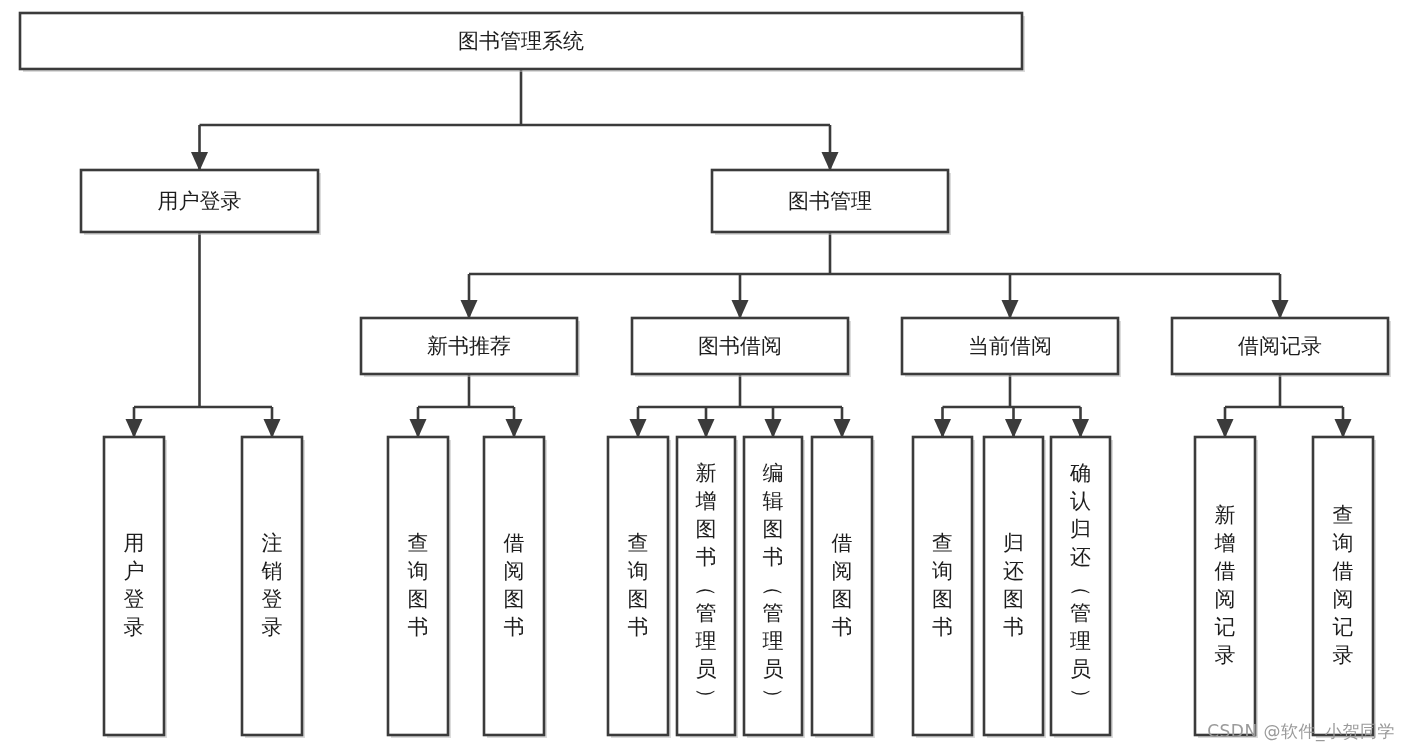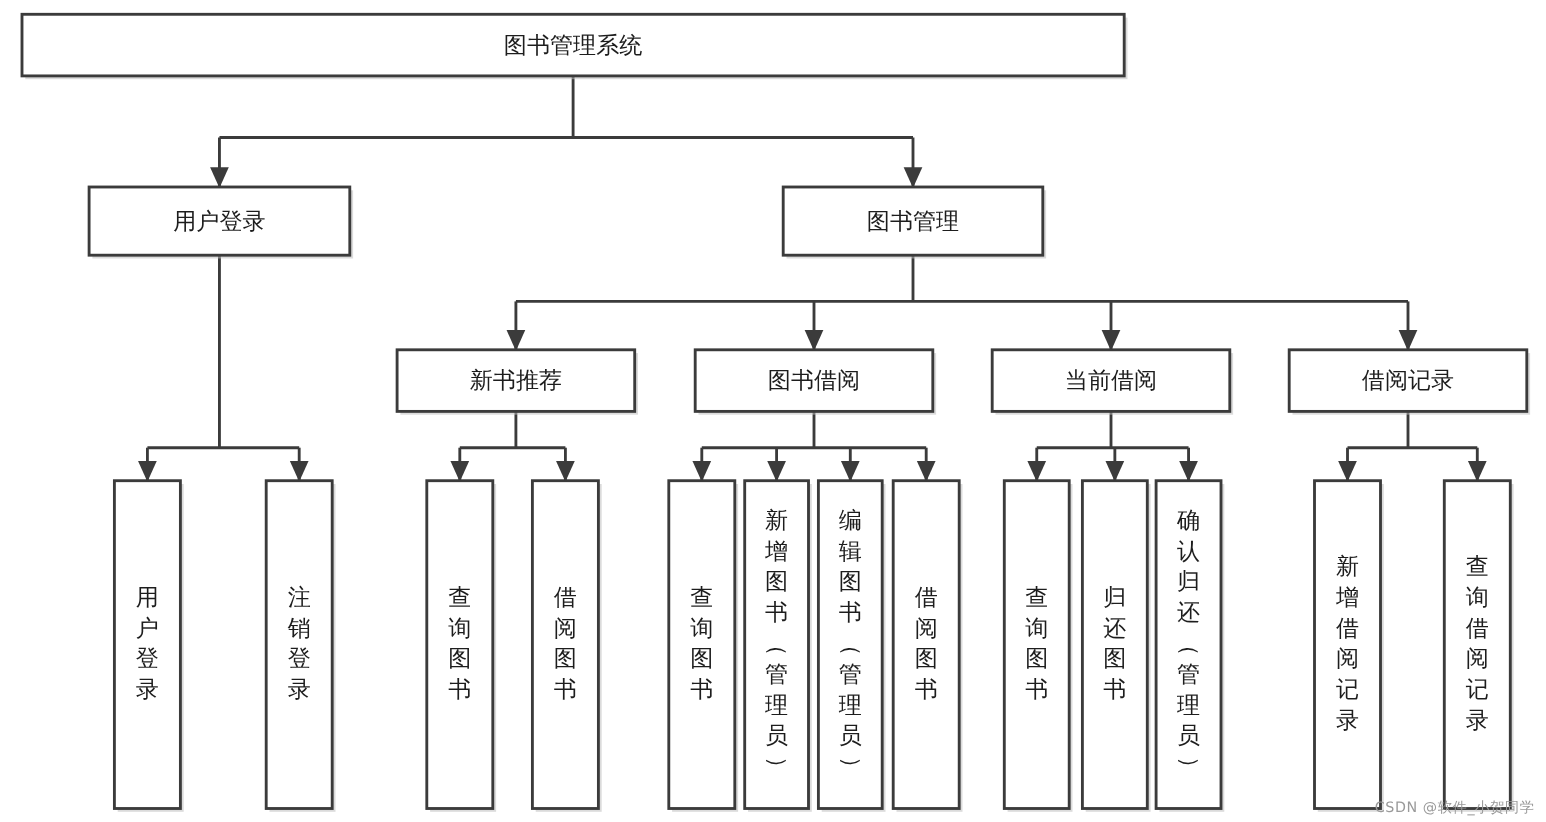--- a/index.html
+++ b/index.html
@@ -59,21 +59,21 @@
     font-size: 21px;
     fill: #1d1d1d;
     text-anchor: middle;
     dominant-baseline: middle;
   }
   .watermark {
     position: absolute;
     right: 10px;
     bottom: 4px;
     font-family: "DejaVu Sans", "Liberation Sans", sans-serif;
-    font-size: 13px;
+    font-size: 17px;
     color: #9a9a9a;
     white-space: nowrap;
     letter-spacing: 0.5px;
     user-select: none;
   }
 </style>
 </head>
 <body>
 
 <div id="diagram-root">

